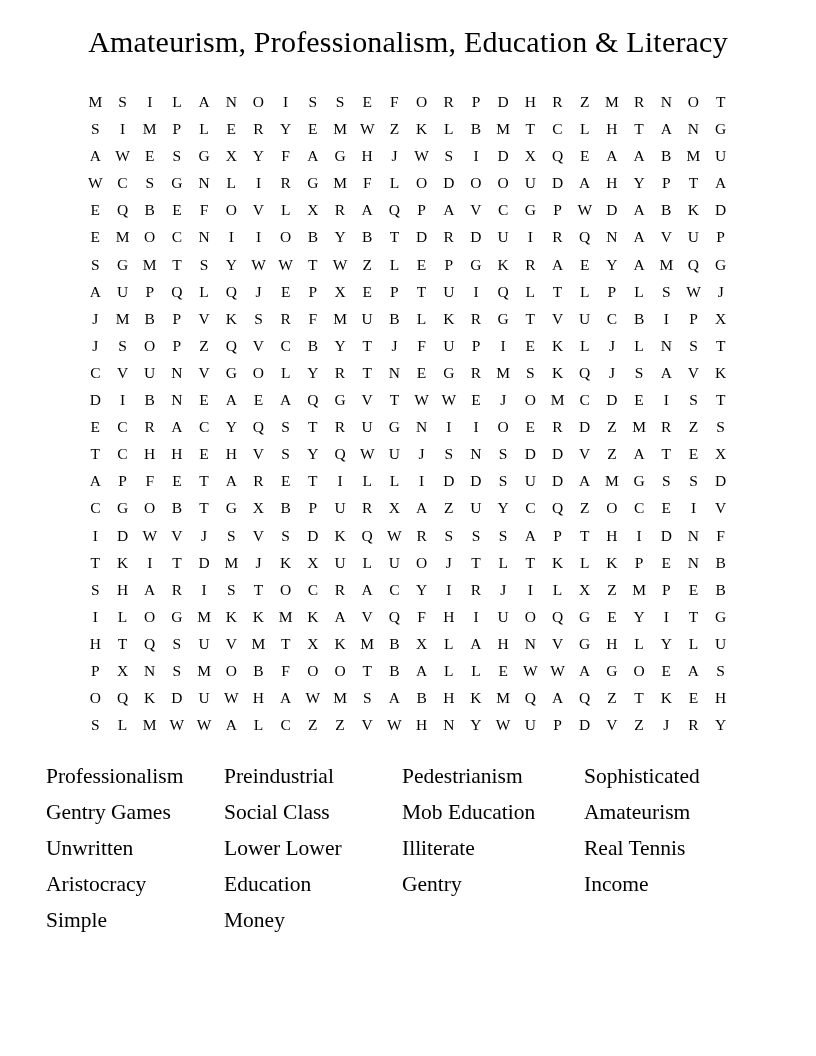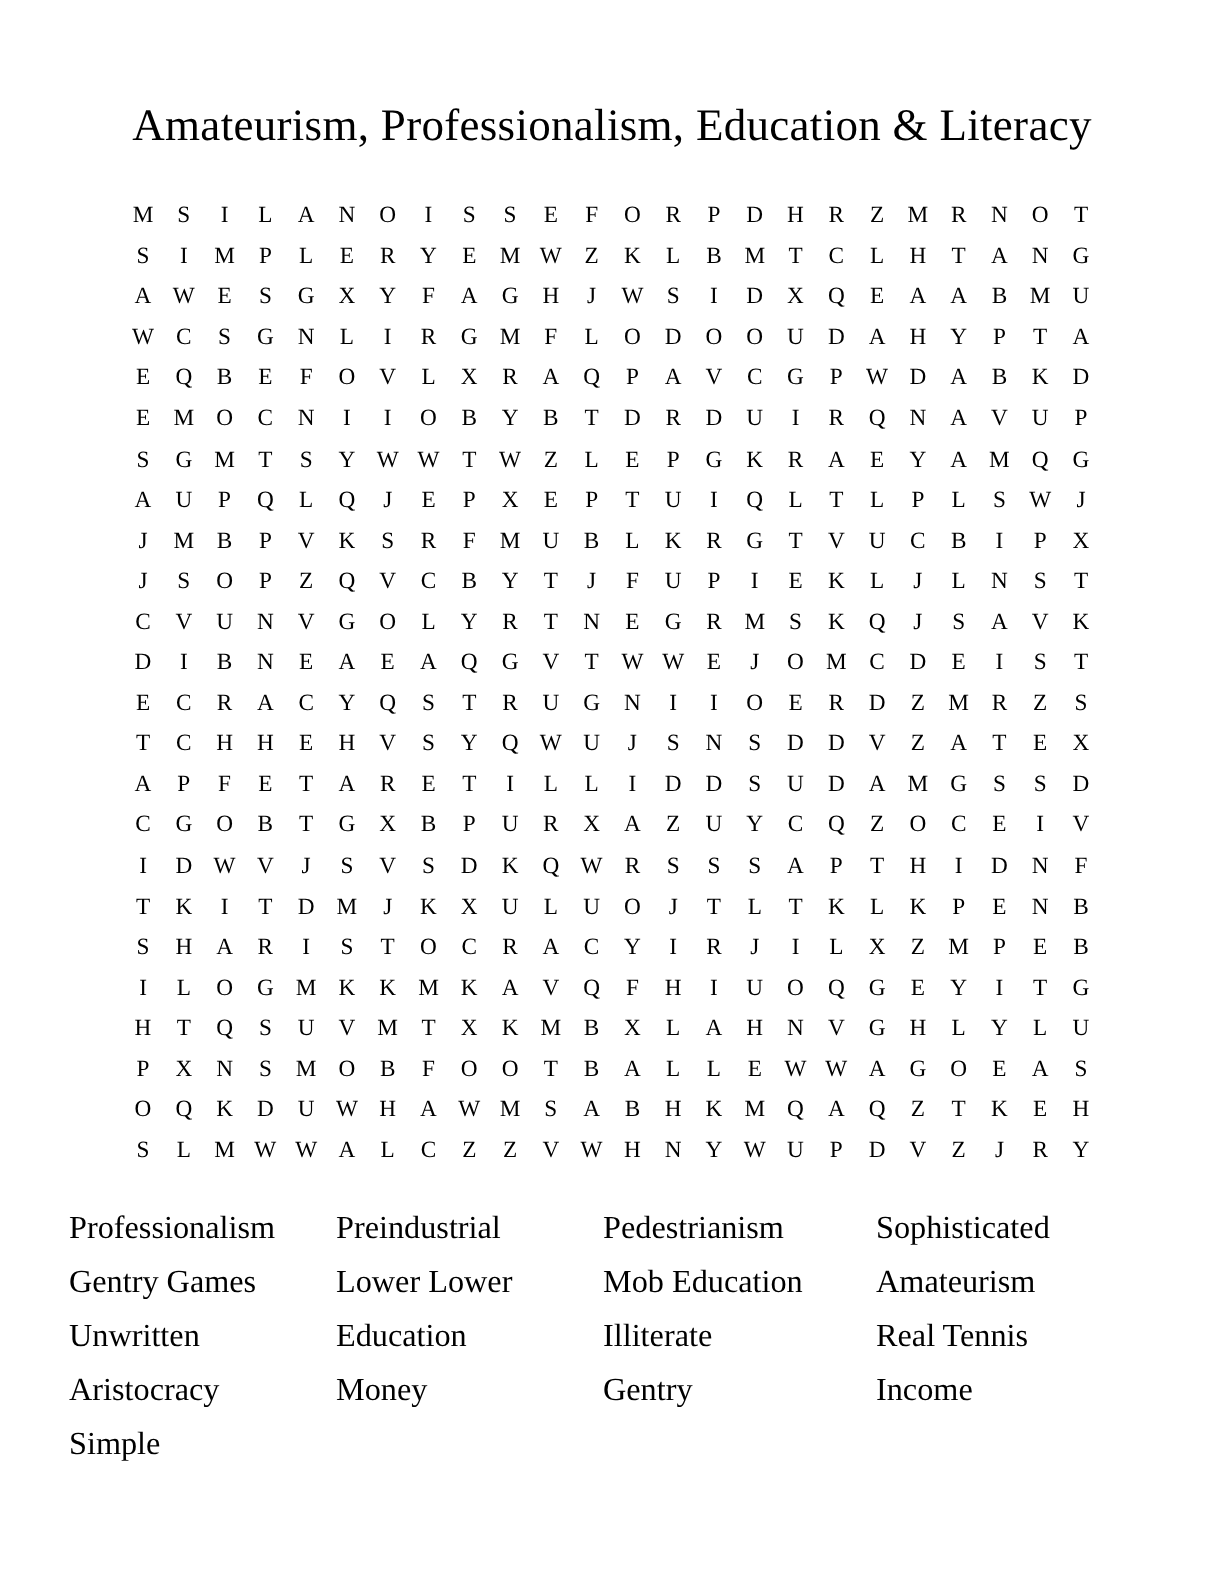--- a/index.html
+++ b/index.html
@@ -18,22 +18,22 @@
     position: relative;
     width: 816px;
     height: 1056px;
     box-sizing: border-box;
   }
   .puzzle-title {
     text-align: center;
     font-size: 30px;
     font-weight: normal;
     letter-spacing: 0.2px;
-    margin: 18px;
-    padding-top: 48px;
+    margin: 0;
+    padding-top: 24px;
     line-height: 1.2;
   }
   .grid-wrap {
     margin-top: 28px;
     display: flex;
     justify-content: center;
   }
   table.word-grid {
     border-collapse: collapse;
     border-spacing: 0;
@@ -713,20 +713,21 @@
   <div class="word-list">
       <div class="wl-col c1">
         <div class="wl-item">Professionalism</div>
         <div class="wl-item">Gentry Games</div>
         <div class="wl-item">Unwritten</div>
         <div class="wl-item">Aristocracy</div>
         <div class="wl-item">Simple</div>
       </div>
       <div class="wl-col c2">
         <div class="wl-item">Preindustrial</div>
+        <div class="wl-item">Social Class</div>
         <div class="wl-item">Lower Lower</div>
         <div class="wl-item">Education</div>
         <div class="wl-item">Money</div>
       </div>
       <div class="wl-col c3">
         <div class="wl-item">Pedestrianism</div>
         <div class="wl-item">Mob Education</div>
         <div class="wl-item">Illiterate</div>
         <div class="wl-item">Gentry</div>
       </div>

